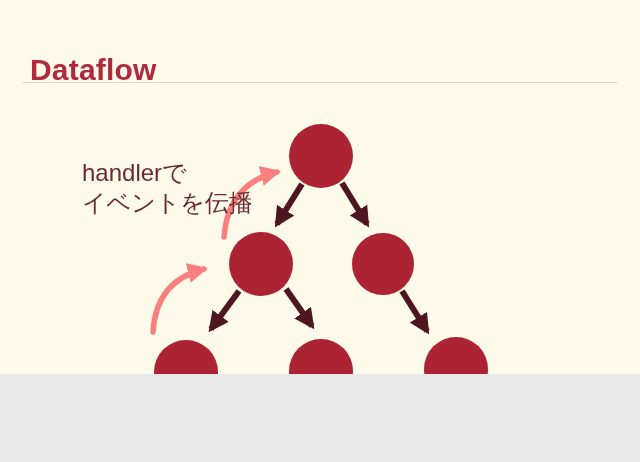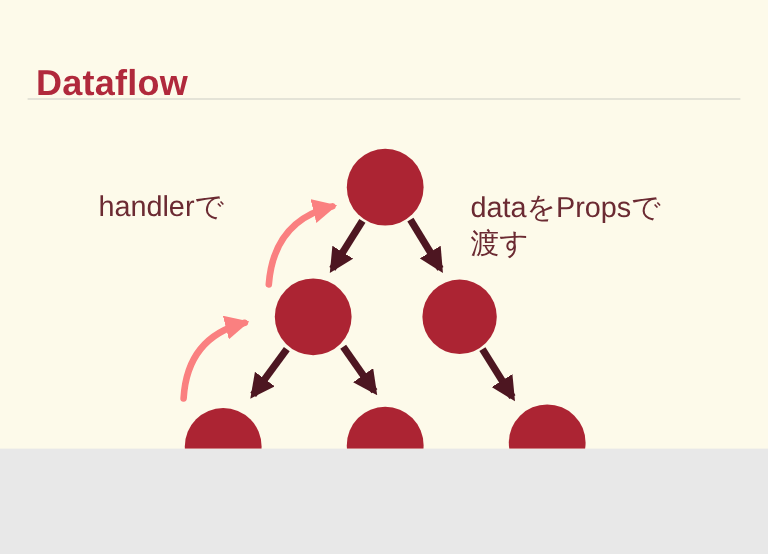--- a/index.html
+++ b/index.html
@@ -71,19 +71,16 @@
         <circle cx="261" cy="264" r="32" fill="#AC2433"></circle>
         <circle cx="383" cy="264" r="31" fill="#AC2433"></circle>
         <circle cx="186" cy="372" r="32" fill="#AC2433"></circle>
         <circle cx="321" cy="371" r="32" fill="#AC2433"></circle>
         <circle cx="456" cy="369" r="32" fill="#AC2433"></circle>
       </g>
   </svg>
 
   <div class="note note-left" style="color: rgb(107, 42, 50);">
     <div>handlerで</div>
+    <div>イベントを伝播</div>
   </div>
 
-  <div class="note note-right" style="color: rgb(107, 42, 50);">
-    <div>dataをPropsで</div>
-    <div>渡す</div>
-  </div>
 </div>
 
 </body></html>

